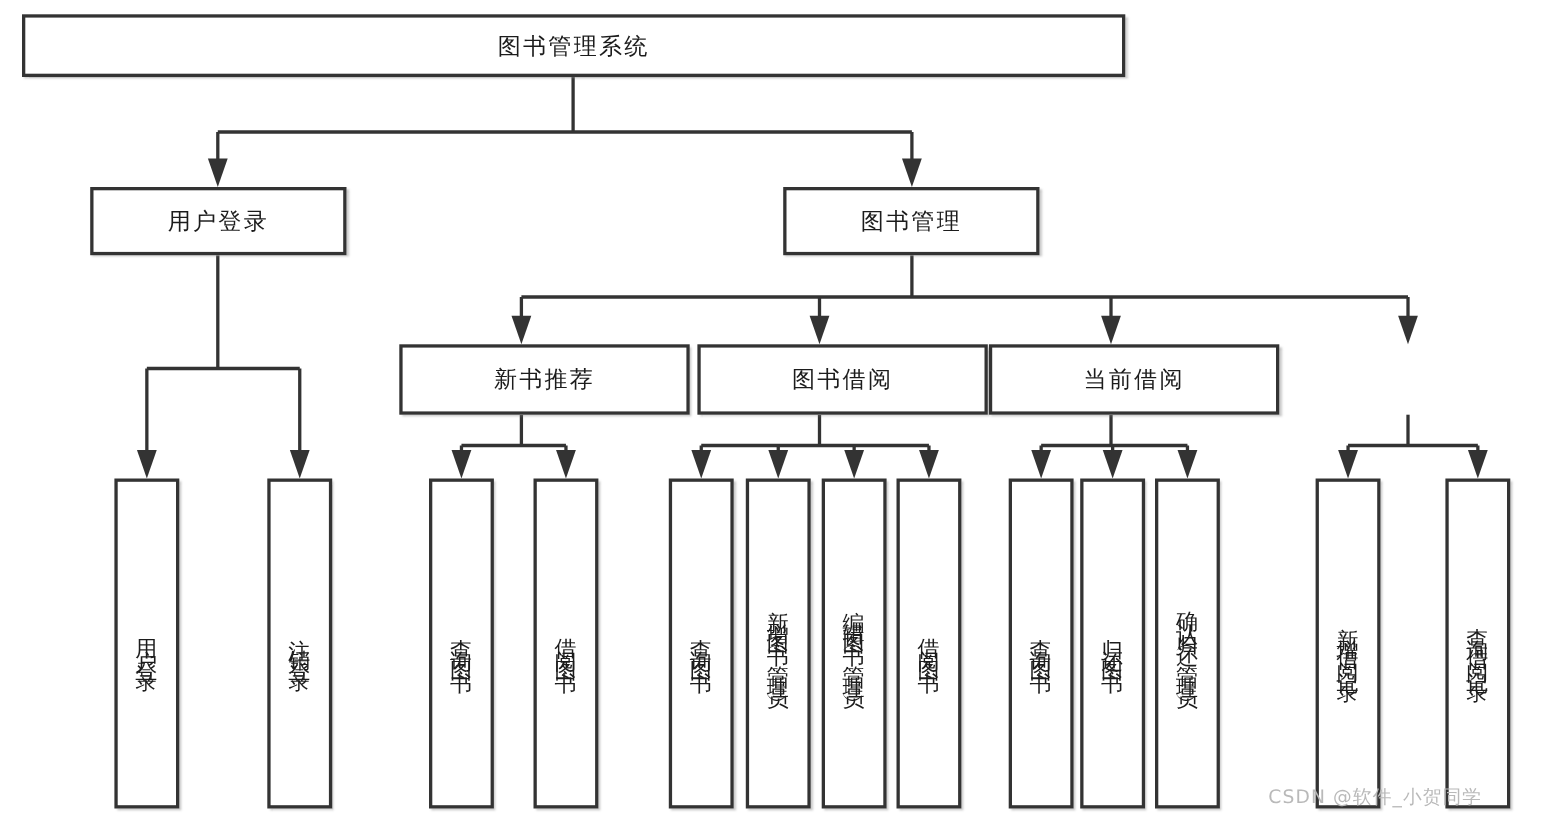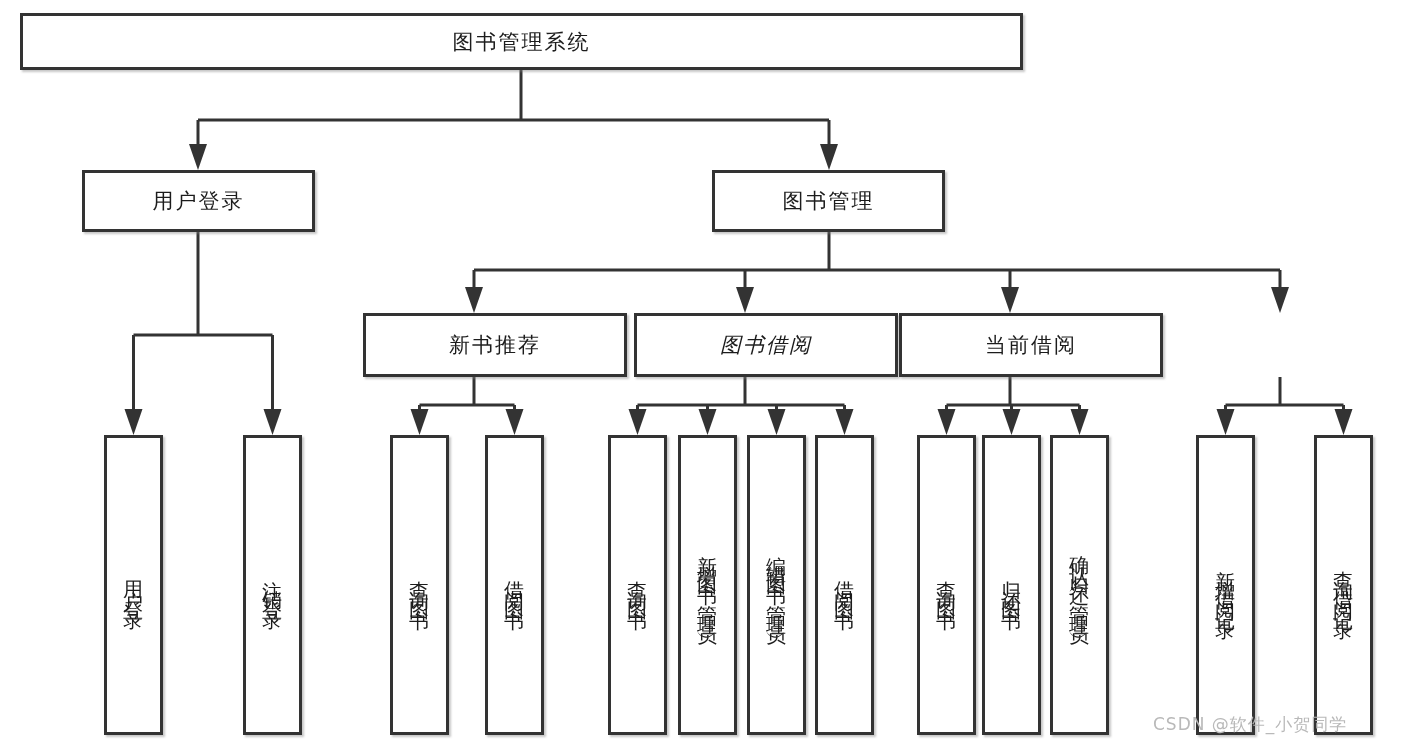--- a/index.html
+++ b/index.html
@@ -110,21 +110,21 @@
   <div class="box lvl2" style="left:82px;">
     <span class="hlabel">用户登录</span>
   </div>
   <div class="box lvl2" style="left:712px;">
     <span class="hlabel">图书管理</span>
   </div>
 
   <div class="box lvl3" style="left:363px;">
     <span class="hlabel">新书推荐</span>
   </div>
-  <div class="box lvl3" style="left:634px;font-style:italic;">
+  <div class="box lvl3" style="left:634px;">
     <span class="hlabel">图书借阅</span>
   </div>
   <div class="box lvl3" style="left:899px;">
     <span class="hlabel">当前借阅</span>
   </div>
 
   <div class="box leaf" style="left:104px;">
     <span class="vlabel">用户登录</span>
   </div>
   <div class="box leaf" style="left:243px;">

